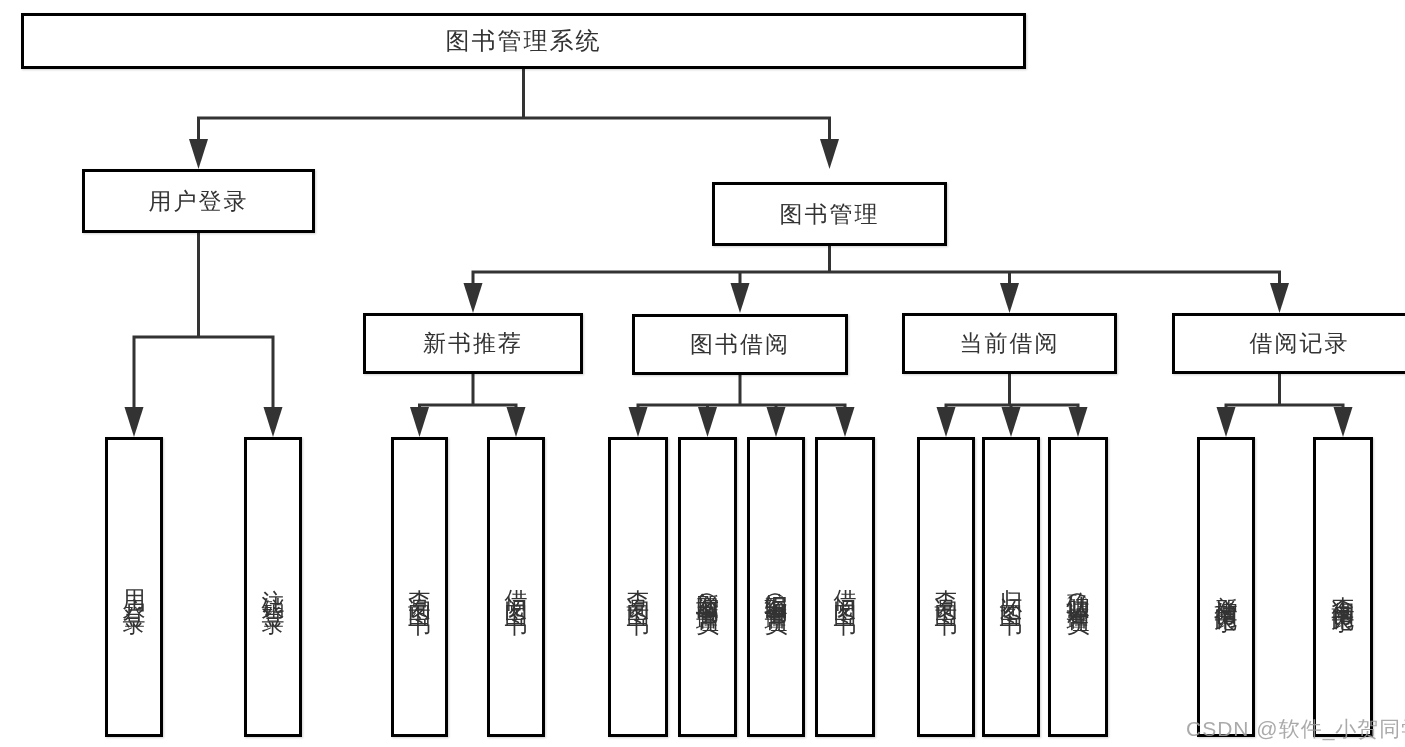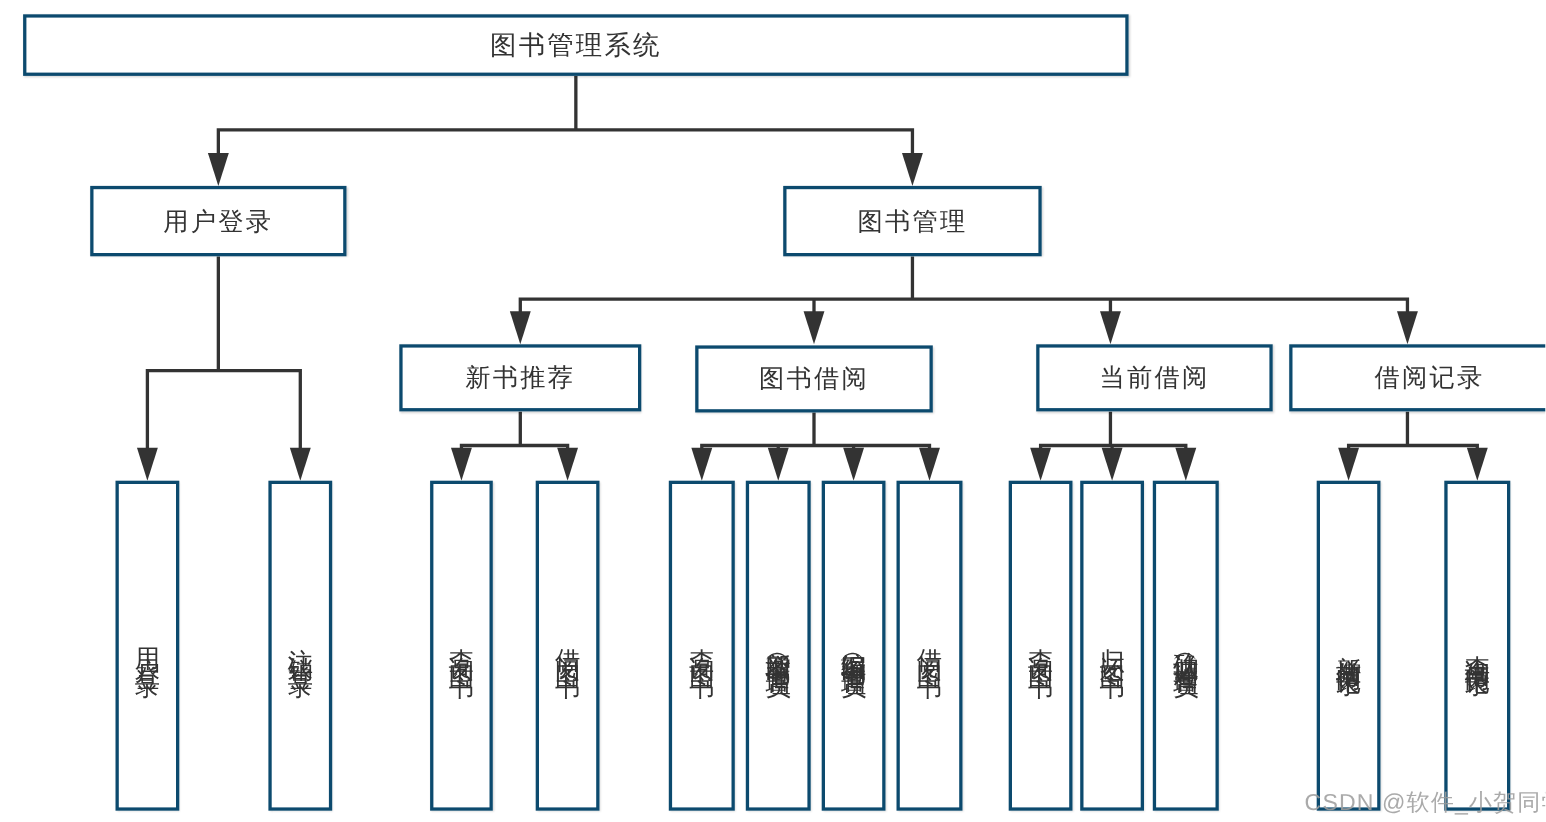--- a/index.html
+++ b/index.html
@@ -18,39 +18,39 @@
   #edges {
     position: absolute;
     left: 0;
     top: 0;
     z-index: 1;
   }
   .box {
     position: absolute;
     box-sizing: border-box;
     background: #ffffff;
-    border: 3px solid #0c4a6e;
+    border: 3px solid #000000;
     display: flex;
     align-items: center;
     justify-content: center;
     color: #333333;
     z-index: 2;
     box-shadow: 1px 1px 2px rgba(0,0,0,0.18);
   }
   .h {
     font-size: 23px;
     letter-spacing: 2px;
     white-space: nowrap;
   }
   .root           { left: 21px;   top: 13px;  width: 1005px; height: 56px; font-size: 24px; }
   .user-login     { left: 82px;   top: 169px; width: 233px;  height: 64px; }
-  .book-mgmt      { left: 712px;  top: 169px; width: 235px;  height: 64px; }
+  .book-mgmt      { left: 712px;  top: 182px; width: 235px;  height: 64px; }
   .new-book-rec   { left: 363px;  top: 313px; width: 220px;  height: 61px; text-align: center; }
   .book-borrow    { left: 632px;  top: 314px; width: 216px;  height: 61px; }
-  .current-borrow { left: 902px;  top: 313px; width: 215px;  height: 61px; margin-left: 40px; }
+  .current-borrow { left: 902px;  top: 313px; width: 215px;  height: 61px; }
   .borrow-records { left: 1172px; top: 313px; width: 255px;  height: 61px; }
 
   .leaf { top: 437px; height: 300px; }
   .leaf span {
     writing-mode: vertical-rl;
     text-orientation: mixed;
     font-size: 23px;
     letter-spacing: 8px;
     line-height: 1;
     white-space: nowrap;

